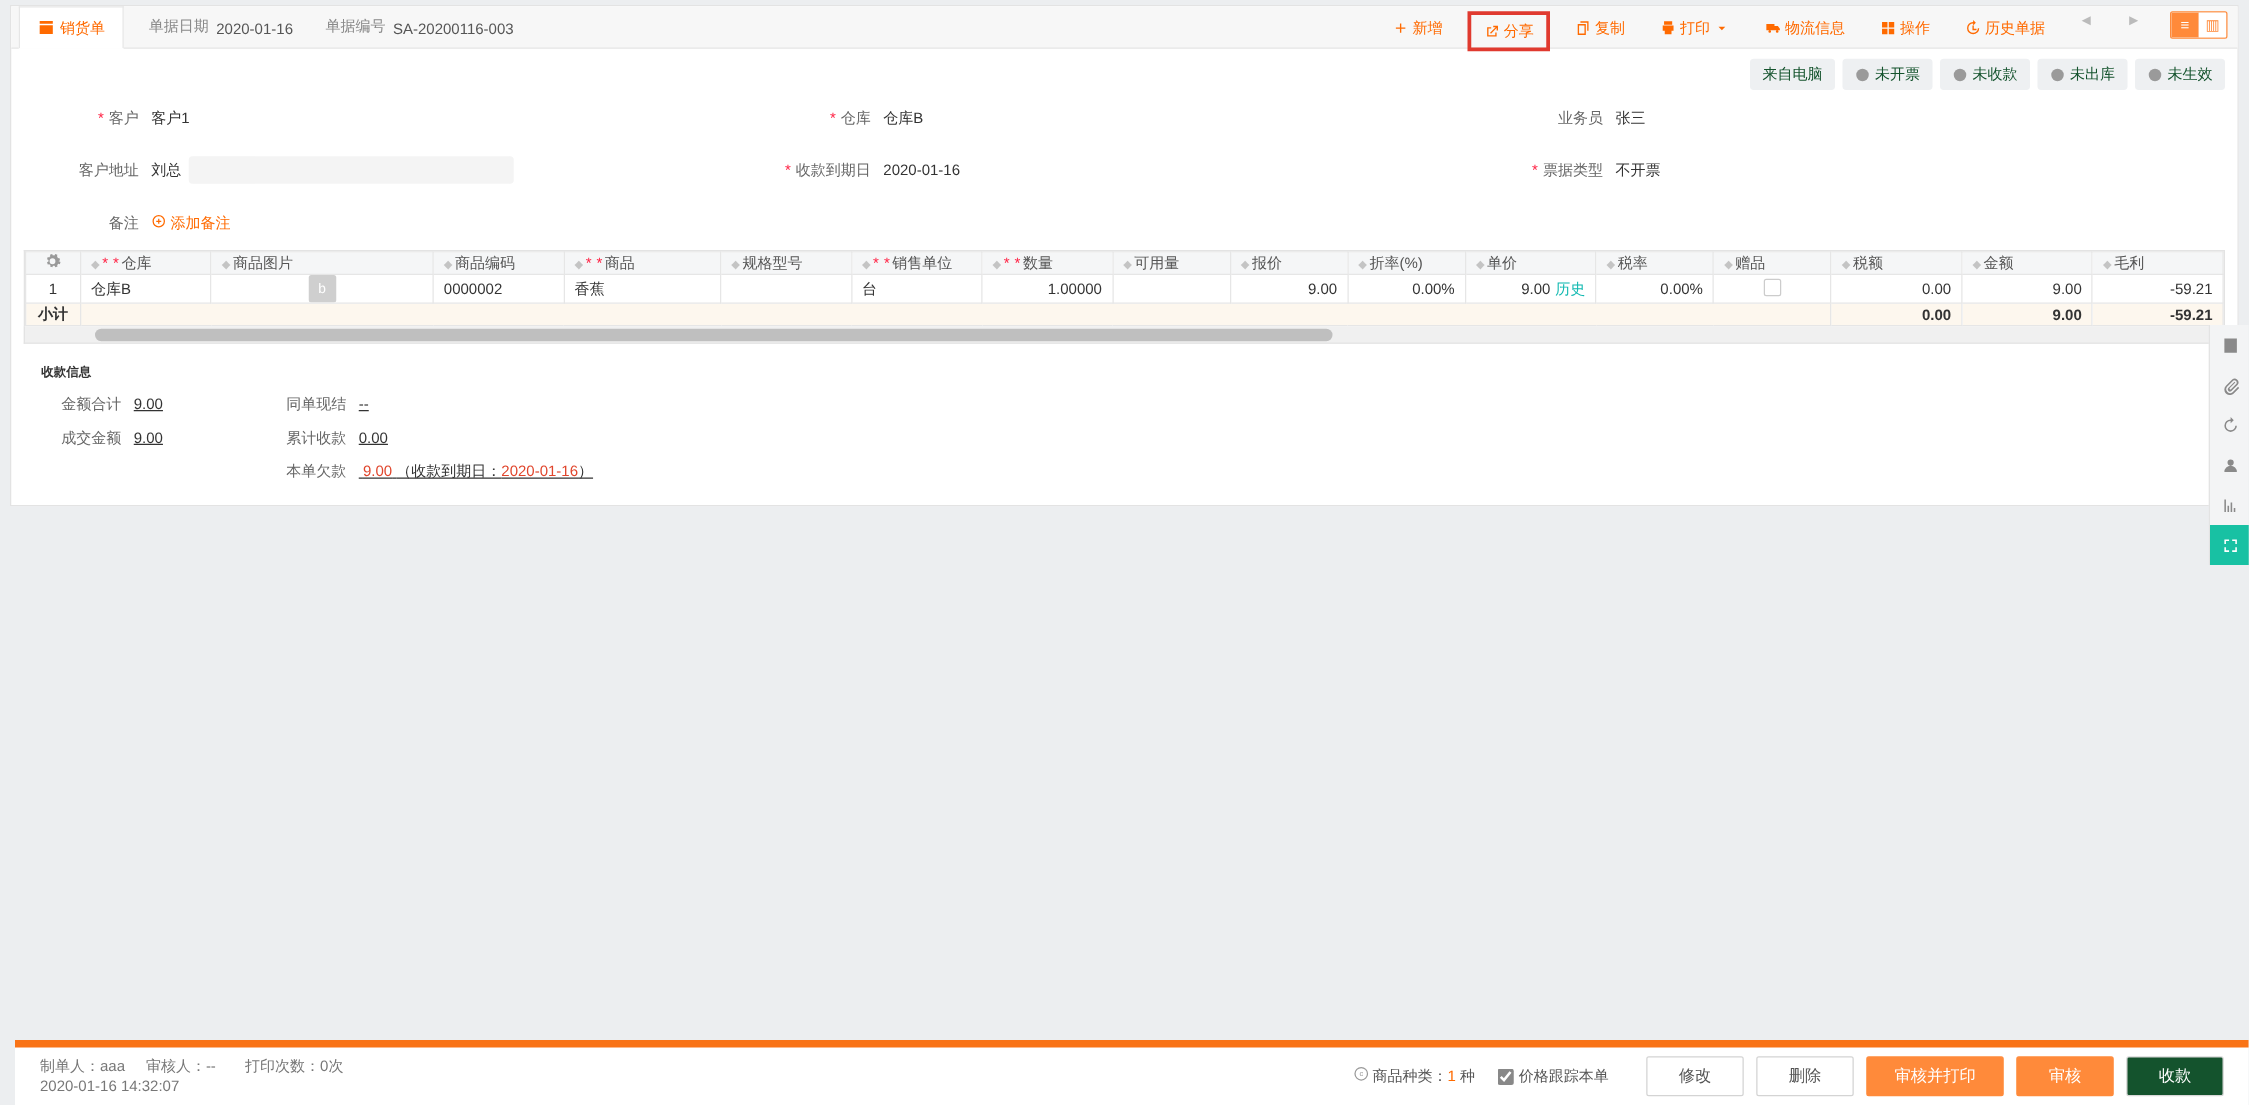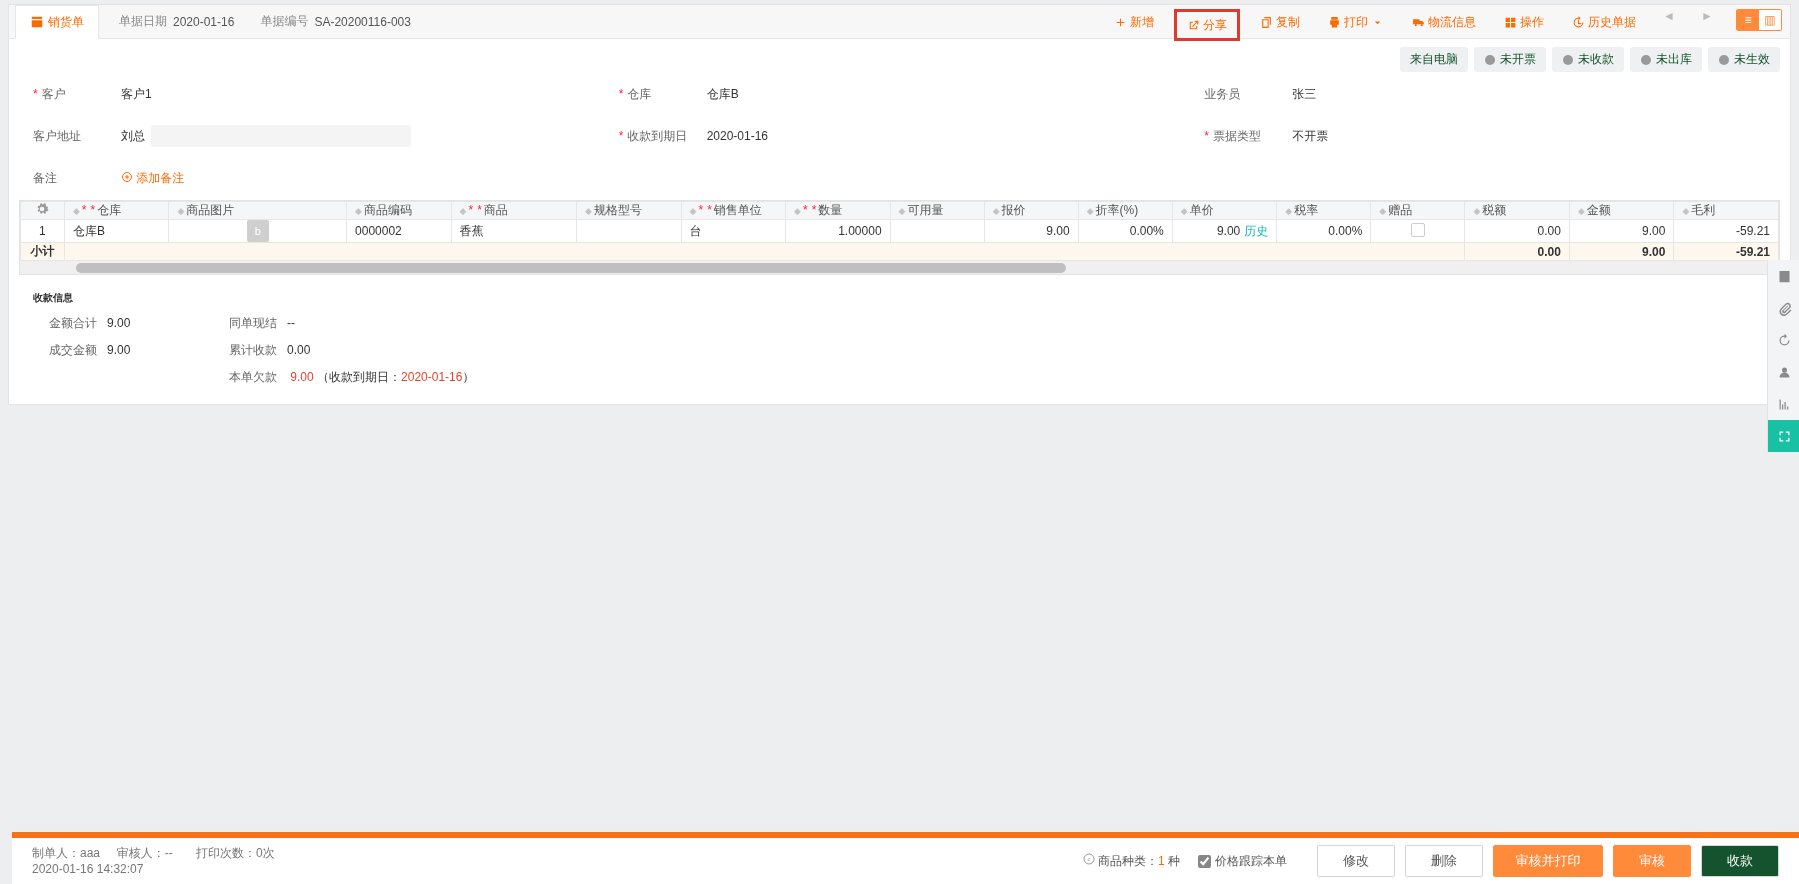--- a/index.html
+++ b/index.html
@@ -2,40 +2,40 @@
 <html><head>
 <meta charset="utf-8">
 <style>
   *{box-sizing:border-box;margin:0;padding:0;}
   body{font-family:"Microsoft YaHei","PingFang SC",Arial,sans-serif;font-size:12px;color:#333;background:#eceef0;width:1799px;height:884px;overflow:hidden;position:relative;}
   .sheet{background:#fff;margin:4px 8px 0 8px;border:1px solid #e3e3e3;}
   
   .hdr{display:flex;align-items:center;height:34px;border-bottom:1px solid #e6e6e6;padding:0 6px;background:#f7f7f7;position:relative;}
   .tab{display:inline-flex;align-items:center;gap:4px;background:#fff;border:1px solid #e6e6e6;border-bottom:1px solid #fff;height:34px;padding:0 14px;color:#ff6a00;font-weight:500;margin-bottom:-1px;}
   .tab .ico{width:14px;height:14px;fill:#ff6a00;}
-  .hdr-meta{display:flex;align-items:center;gap:6px;color:#888;margin-left:20px;}
+  .hdr-meta{display:flex;align-items:flex-end;gap:6px;color:#888;margin-left:20px;}
   .hdr-meta .val{color:#555;}
   .hdr-actions{position:absolute;right:8px;top:4px;height:34px;display:flex;align-items:flex-start;gap:12px;}
   .act{display:inline-flex;align-items:center;gap:3px;color:#888;padding:0 8px;height:26px;cursor:pointer;}
   .act svg{width:13px;height:13px;fill:currentColor;}
   .act.orange{color:#ff6a00;}
   .hl-box{border:3px solid #e03a2f;padding:0 2px;}
   .nav-arrow{width:26px;text-align:center;color:#bbb;}
   .view-toggle{display:flex;border:1px solid #ff8a3a;border-radius:2px;overflow:hidden;margin-left:4px;}
   .view-toggle span{width:22px;height:20px;display:inline-flex;align-items:center;justify-content:center;}
   .view-toggle .on{background:#ff8a3a;color:#fff;}
   .view-toggle .off{background:#fff;color:#ff8a3a;}
   
   .status-row{display:flex;justify-content:flex-end;gap:6px;padding:8px 10px 4px;}
   .pill{background:#eef0f2;color:#14532d;border-radius:3px;padding:4px 10px;display:inline-flex;align-items:center;gap:4px;font-size:12px;}
   .pill svg{width:12px;height:12px;fill:#9a9a9a;}
   
   .form{display:grid;grid-template-columns:1fr 1fr 1fr;padding:6px 24px 10px;row-gap:18px;column-gap:24px;}
   .fld{display:flex;align-items:center;gap:10px;min-height:24px;}
-  .lbl{width:78px;color:#666;}
+  .lbl{width:78px;text-align:right;color:#666;}
   .req::before{content:"*";color:#f24;margin-right:4px;}
   .val{color:#333;}
   .link{color:#ff6a00;cursor:pointer;}
   .link svg{width:12px;height:12px;fill:#ff6a00;vertical-align:-1px;}
   .addr-mask{display:inline-block;width:260px;height:22px;background:#f4f4f4;border-radius:3px;margin-left:-4px;}
   
   .tbl-wrap{margin:0 10px;border:1px solid #e3e3e3;border-bottom:none;}
   table{border-collapse:collapse;width:100%;table-layout:fixed;}
   th,td{border:1px solid #e6e6e6;padding:0 8px;font-size:12px;text-align:left;white-space:nowrap;overflow:hidden;}
   thead th{background:#f5f6f7;color:#555;font-weight:500;}
@@ -48,21 +48,21 @@
   .hist{color:#12b9b1;margin-left:4px;}
   .imgcell{display:inline-flex;width:22px;height:22px;background:#cfcfcf;border-radius:2px;align-items:center;justify-content:center;color:#fff;font-size:11px;}
   .chk{width:14px;height:14px;border:1px solid #ccc;border-radius:2px;display:inline-block;}
   .gear{fill:#999;width:14px;height:14px;}
   
   .hscroll{height:14px;margin:0 10px 8px;background:#f0f0f0;border:1px solid #e3e3e3;border-top:none;position:relative;}
   .hscroll .thumb{position:absolute;left:56px;top:2px;height:10px;width:990px;background:#bfbfbf;border-radius:5px;}
   
   .pay{padding:8px 24px 18px;}
   .pay h4{font-size:10px;font-weight:600;margin-bottom:10px;}
-  .pay-grid{display:grid;grid-template-columns:180px 320px;row-gap:10px;}
+  .pay-grid{display:grid;grid-template-columns:180px 320px;row-gap:10px;text-decoration:underline;}
   .pay .lbl2{color:#666;display:inline-block;width:64px;text-align:right;margin-right:10px;}
   .red{color:#e0452c;}
   
   .rail{position:absolute;right:0;top:260px;width:32px;background:#f3f4f5;border-left:1px solid #e3e3e3;}
   .rail div{width:32px;height:32px;display:flex;align-items:center;justify-content:center;color:#8a8a8a;}
   .rail div.accent{background:#18c1a3;color:#fff;}
   .rail svg{width:15px;height:15px;fill:currentColor;}
   
   .foot{position:absolute;left:12px;right:0;bottom:0;height:52px;background:#fff;border-top:6px solid #f97316;display:flex;align-items:center;padding:0 20px;}
   .foot-left{color:#777;line-height:16px;}

